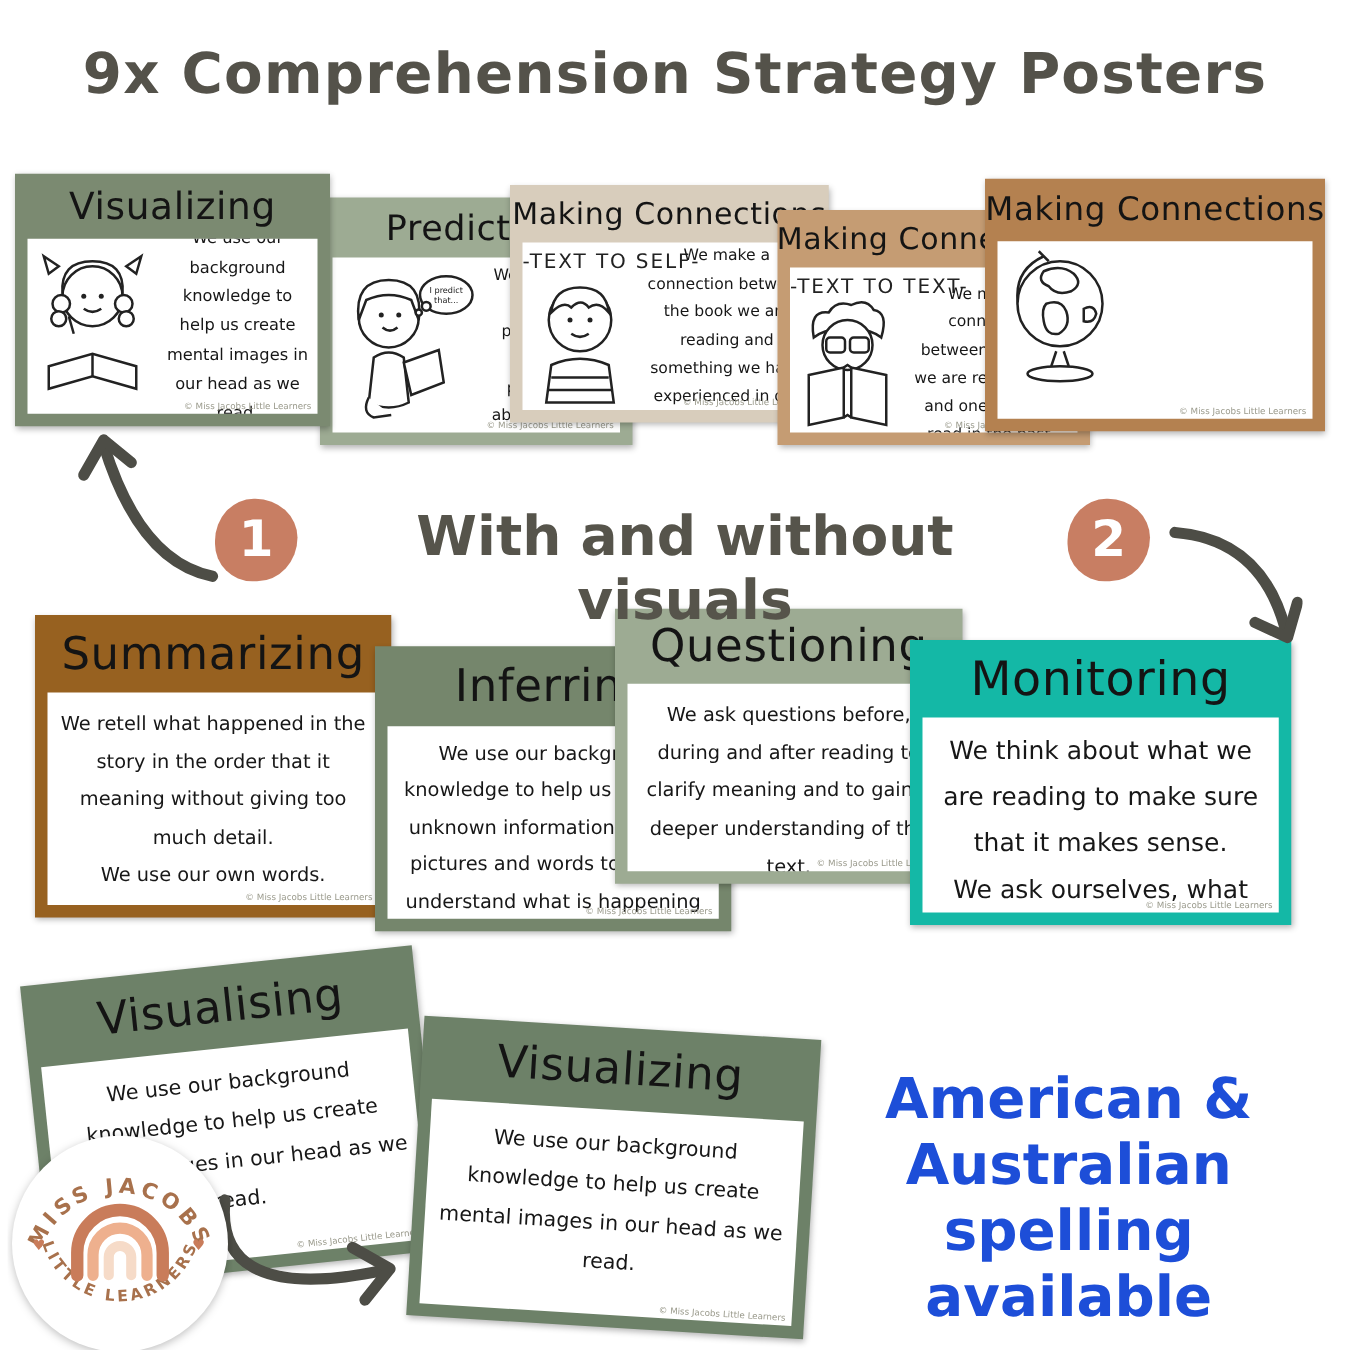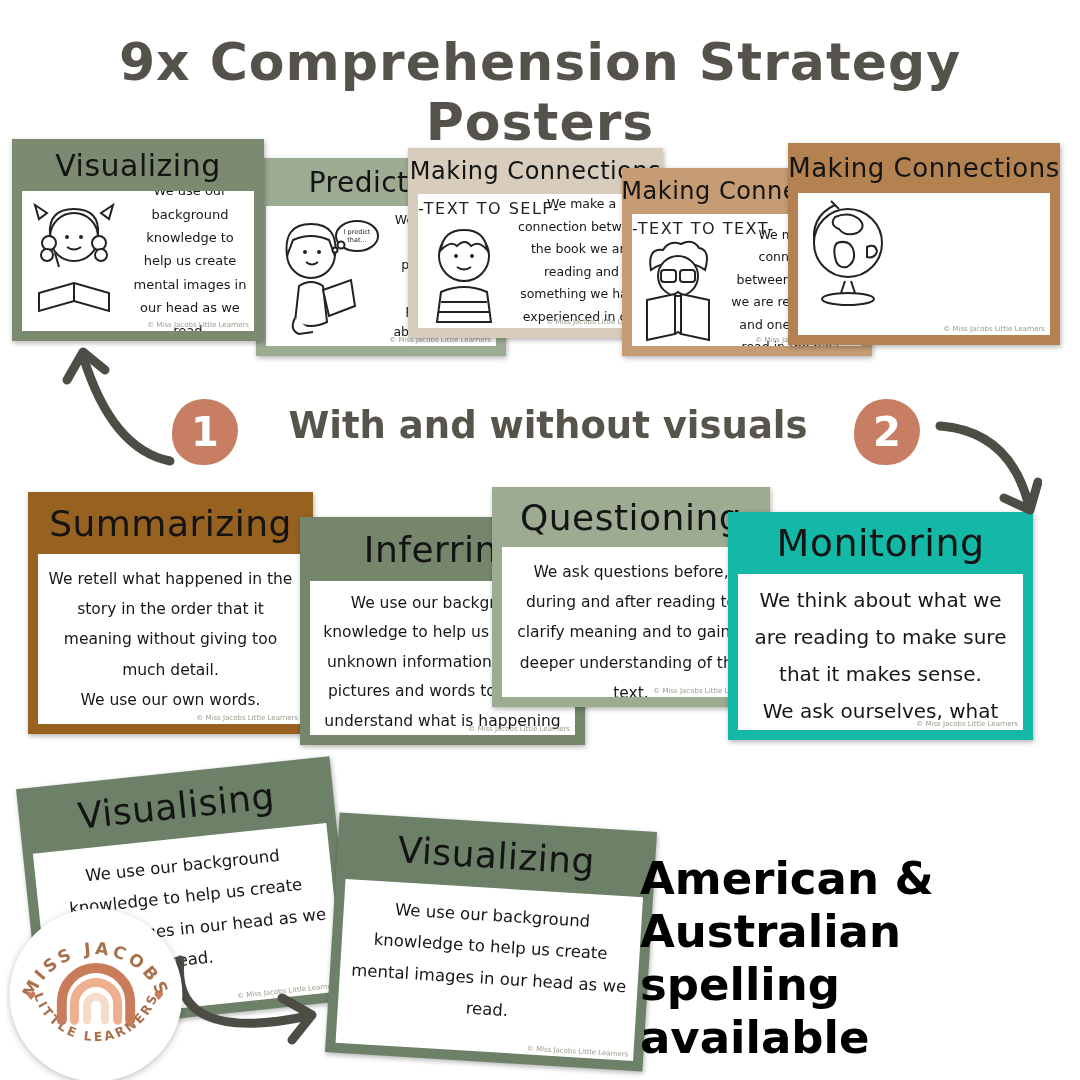--- a/index.html
+++ b/index.html
@@ -1,25 +1,25 @@
 <!DOCTYPE html>
 <html><head>
 <meta charset="utf-8">
 <style>
   html,body{margin:0;padding:0;width:1080px;height:1080px;background:#ffffff;overflow:hidden;
             font-family:"DejaVu Sans", sans-serif;}
   .stage{position:relative;width:1080px;height:1080px;background:#fff;}
 
   
   .page-title{position:absolute;top:32px;left:0;width:1080px;text-align:center;
-              font-size:52px;font-weight:bold;letter-spacing:1px;color:#54524a;}
+              font-size:45px;font-weight:bold;letter-spacing:1px;color:#54524a;}
   .mid-caption{position:absolute;top:404px;left:248px;width:600px;text-align:center;
-               font-size:37px;font-weight:bold;color:#56544b;z-index:10;}
-  .footer-caption{position:absolute;top:852px;left:640px;width:430px;text-align:left;
-                  font-size:45px;font-weight:bold;line-height:1.18;color:#000000;
+               font-size:44px;font-weight:bold;color:#56544b;z-index:10;}
+  .footer-caption{position:absolute;top:852px;left:640px;width:430px;text-align:center;
+                  font-size:45px;font-weight:bold;line-height:1.18;color:#1d4ed8;
                   white-space:pre-line;z-index:10;}
 
   
   .badge{position:absolute;width:66px;height:66px;background:#c87e63;color:#fff;
          border-radius:48% 52% 50% 46% / 52% 48% 54% 46%;
          display:flex;align-items:center;justify-content:center;
          font-size:40px;font-weight:bold;z-index:10;}
   #badge1{left:172px;top:399px;}
   #badge2{left:854px;top:399px;}
 

